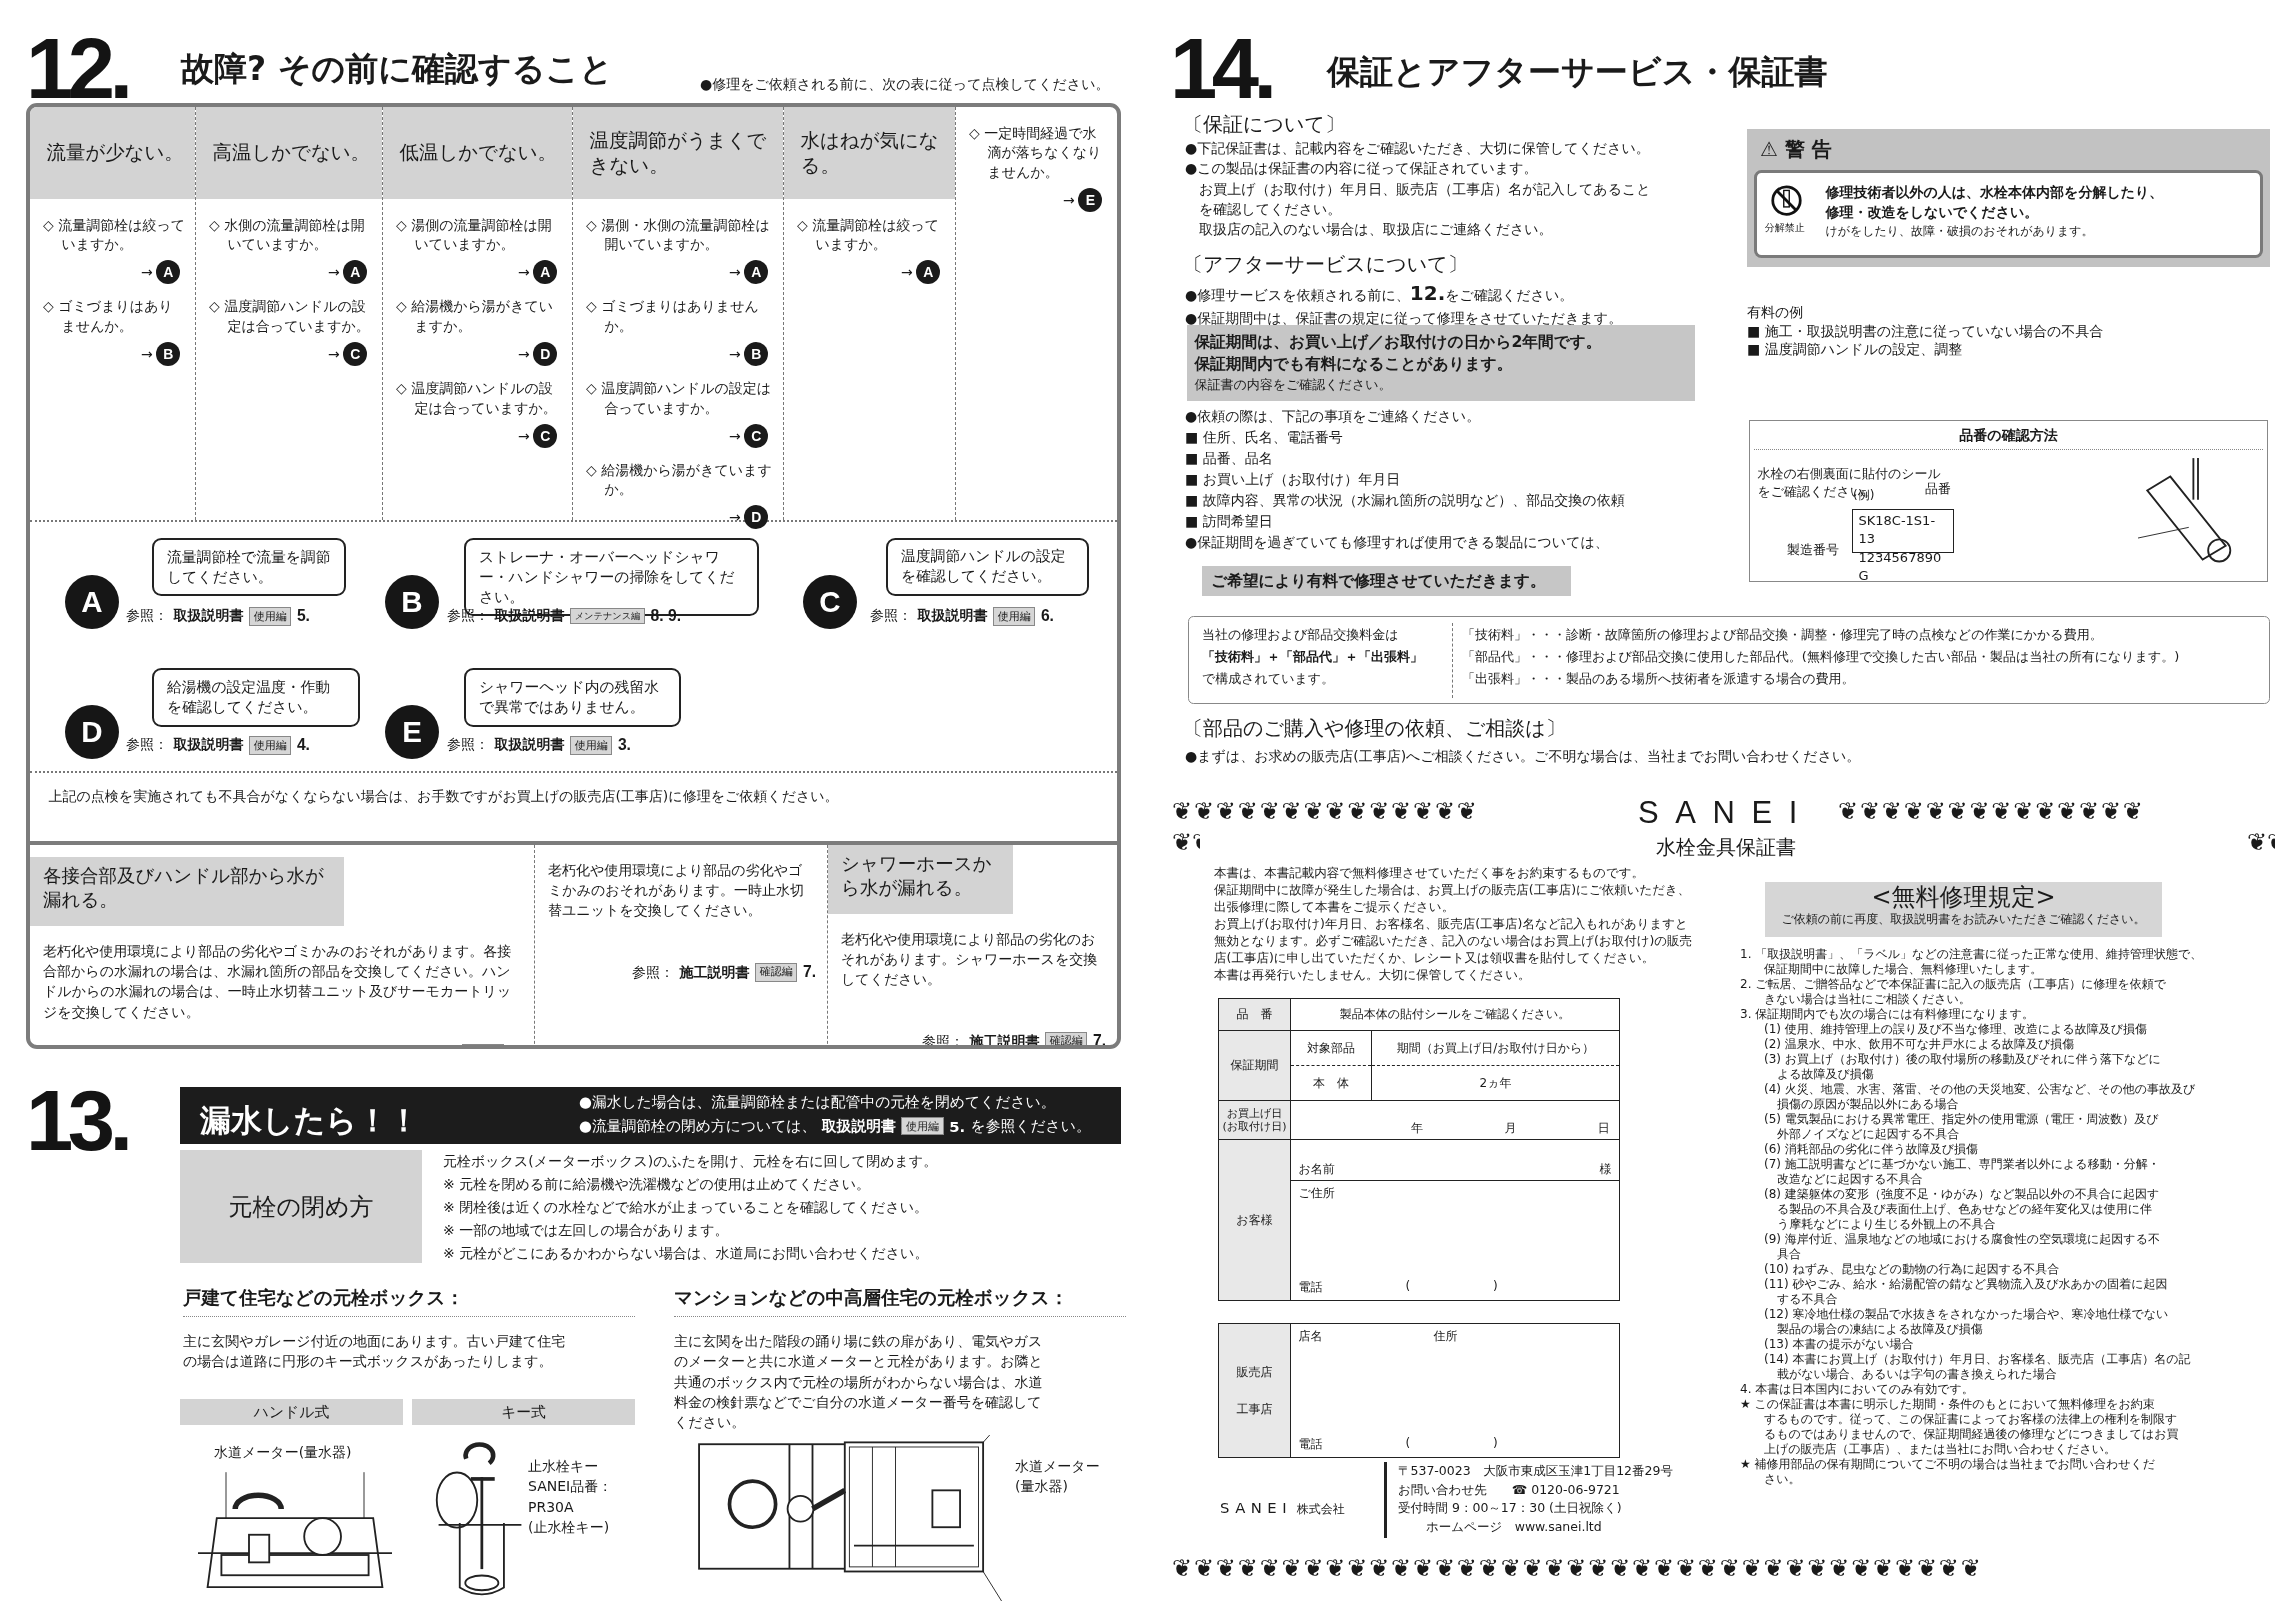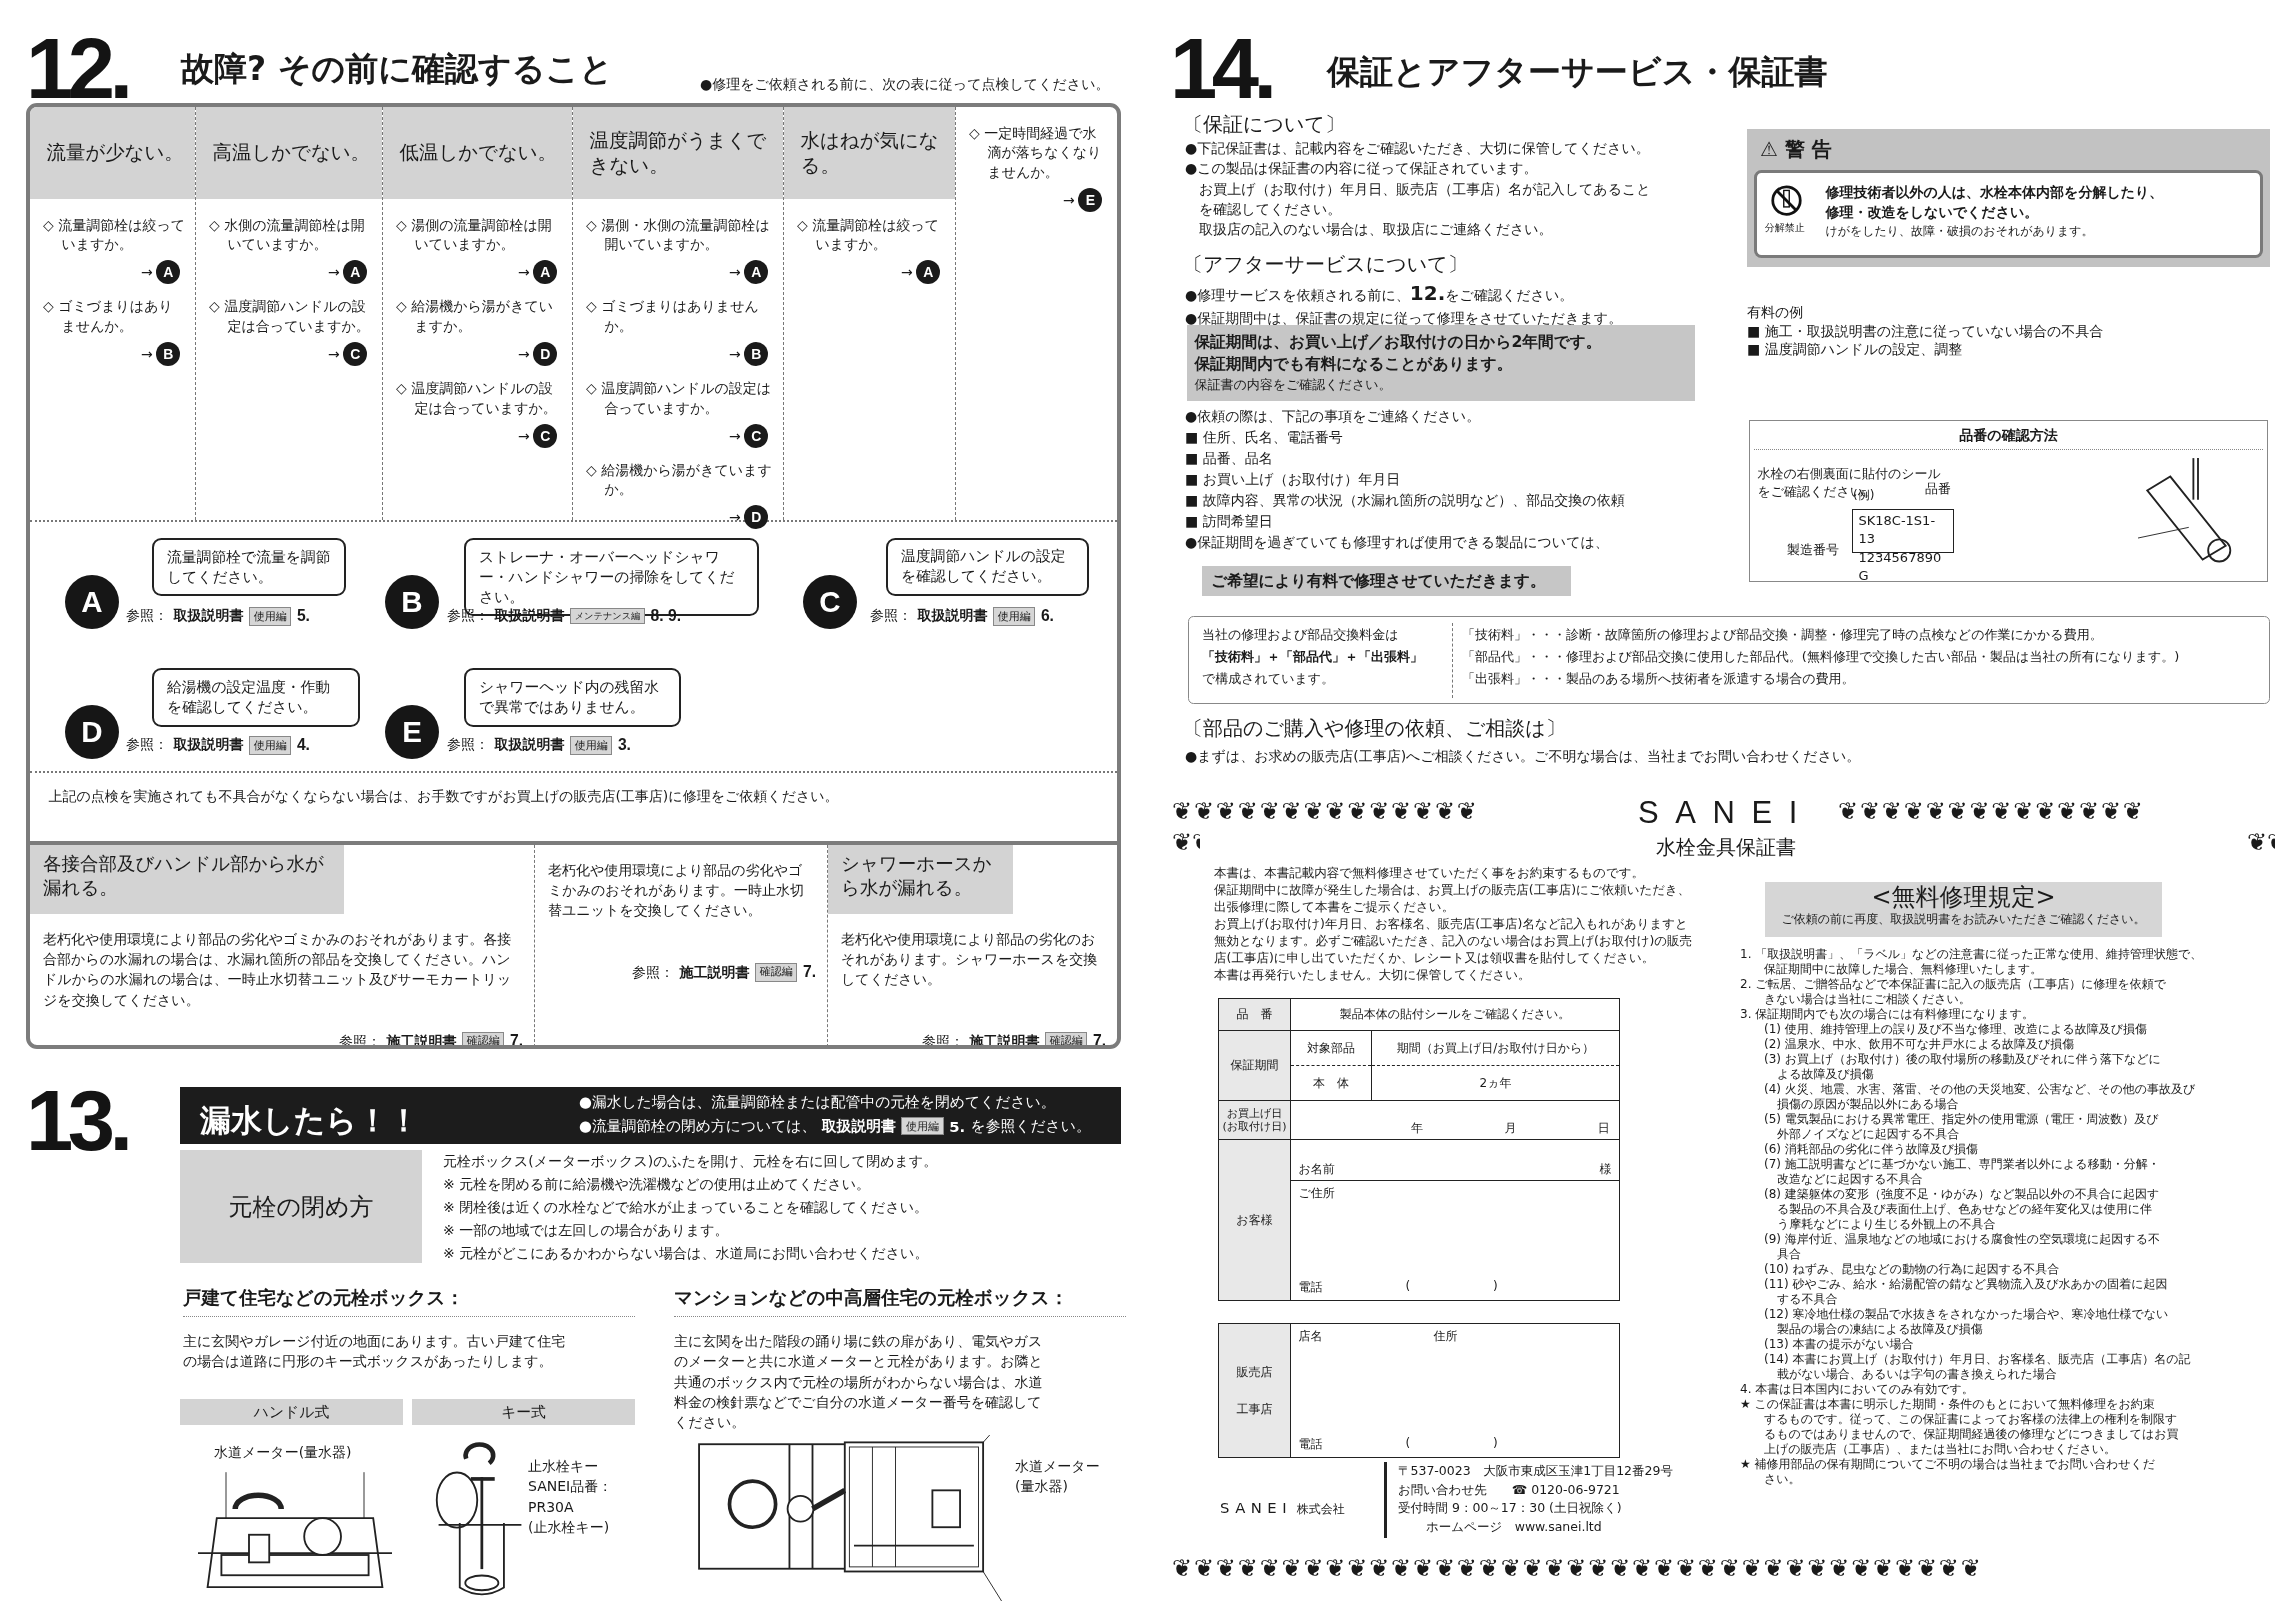--- a/index.html
+++ b/index.html
@@ -216,21 +216,21 @@
   </div>
 
   <div class="dot-h"></div>
 
   <div style="padding:13px 13px 0 18.5px; height:68px; font-size:14px; line-height:1.45;">
     <div>上記の点検を実施されても不具合がなくならない場合は、お手数ですがお買上げの販売店(工事店)に修理をご依頼ください。</div>
   </div>
 
   <div class="cols" style="border-top:4.6px solid #7c7c7c;">
     <div class="col" style="width:505px;">
-      <div class="lh" style="width:314px;">各接合部及びハンドル部から水が漏れる。</div>
+      <div class="lh" style="width:314px;margin-top:12px;">各接合部及びハンドル部から水が漏れる。</div>
       <div class="lb">
         <div>老朽化や使用環境により部品の劣化やゴミかみのおそれがあります。各接合部からの水漏れの場合は、水漏れ箇所の部品を交換してください。ハンドルからの水漏れの場合は、一時止水切替ユニット及びサーモカートリッジを交換してください。</div>
         <div class="ref">
             <span>参照：</span>
             <b>施工説明書</b>
             <span class="tag">確認編</span>
             <span class="pg">7.</span>
           </div>
       </div>
     </div>

